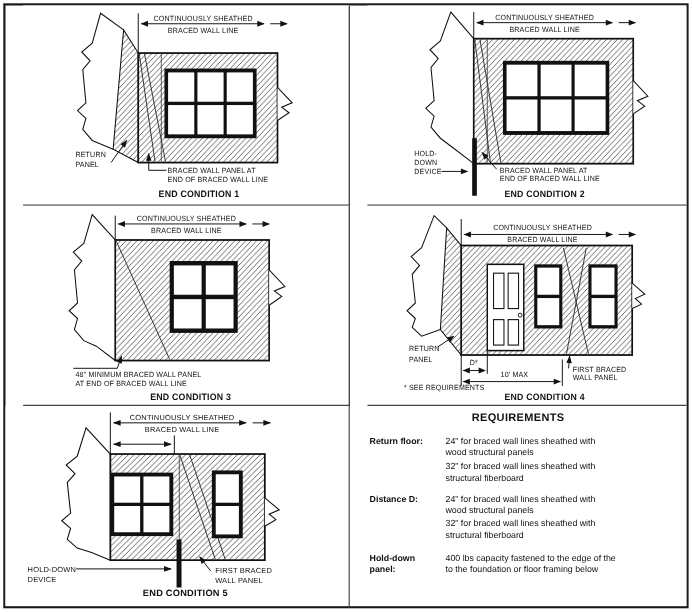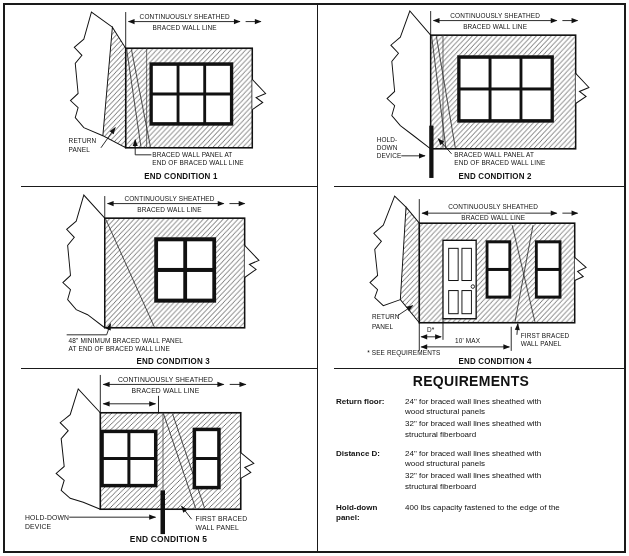--- a/index.html
+++ b/index.html
@@ -17,21 +17,21 @@
   .ttl{font-family:"Liberation Sans",sans-serif;font-size:8.4px;font-weight:bold;fill:#111;letter-spacing:.2px;}
   .halo{paint-order:stroke;stroke:#fff;stroke-width:2.6px;stroke-linejoin:round;}
   .ln{stroke:#111;stroke-width:.9;fill:none;}
   .thin{stroke:#444;stroke-width:.8;fill:none;}
   .diag{stroke:#333;stroke-width:.9;fill:none;}
   .flag{fill:#fff;stroke:#111;stroke-width:1;}
   .notch{fill:#fff;stroke:#111;stroke-width:1;}
   
   .req{position:absolute;inset:0;font-size:8px;line-height:10.2px;color:#111;}
   .req-title{position:absolute;top:7px;left:0;right:0;text-align:center;
-             font-weight:bold;font-size:14px;letter-spacing:.3px;}
+             font-weight:bold;font-size:10px;letter-spacing:.3px;}
   .req-row{position:absolute;left:0;right:4px;}
   .req-label{position:absolute;left:18px;width:66px;font-weight:bold;}
   .req-lines{position:absolute;left:87px;right:2px;}
   .req-gap{margin-top:2px;}
 </style>
 </head>
 <body>
 
 <div class="stage">
 <div class="sheet">
@@ -304,19 +304,20 @@
           <div>wood structural panels</div>
           <div class="req-gap">32" for braced wall lines sheathed with</div>
           <div>structural fiberboard</div>
         </div>
       </div>
 
       <div class="req-row" style="top:134px;">
         <div class="req-label">Hold-down panel:</div>
         <div class="req-lines">
           <div>400 lbs capacity fastened to the edge of the</div>
+          <div>to the foundation or floor framing below</div>
         </div>
       </div>
     </div>
   </div>
 
 </div>
 </div>
 
 </body></html>

